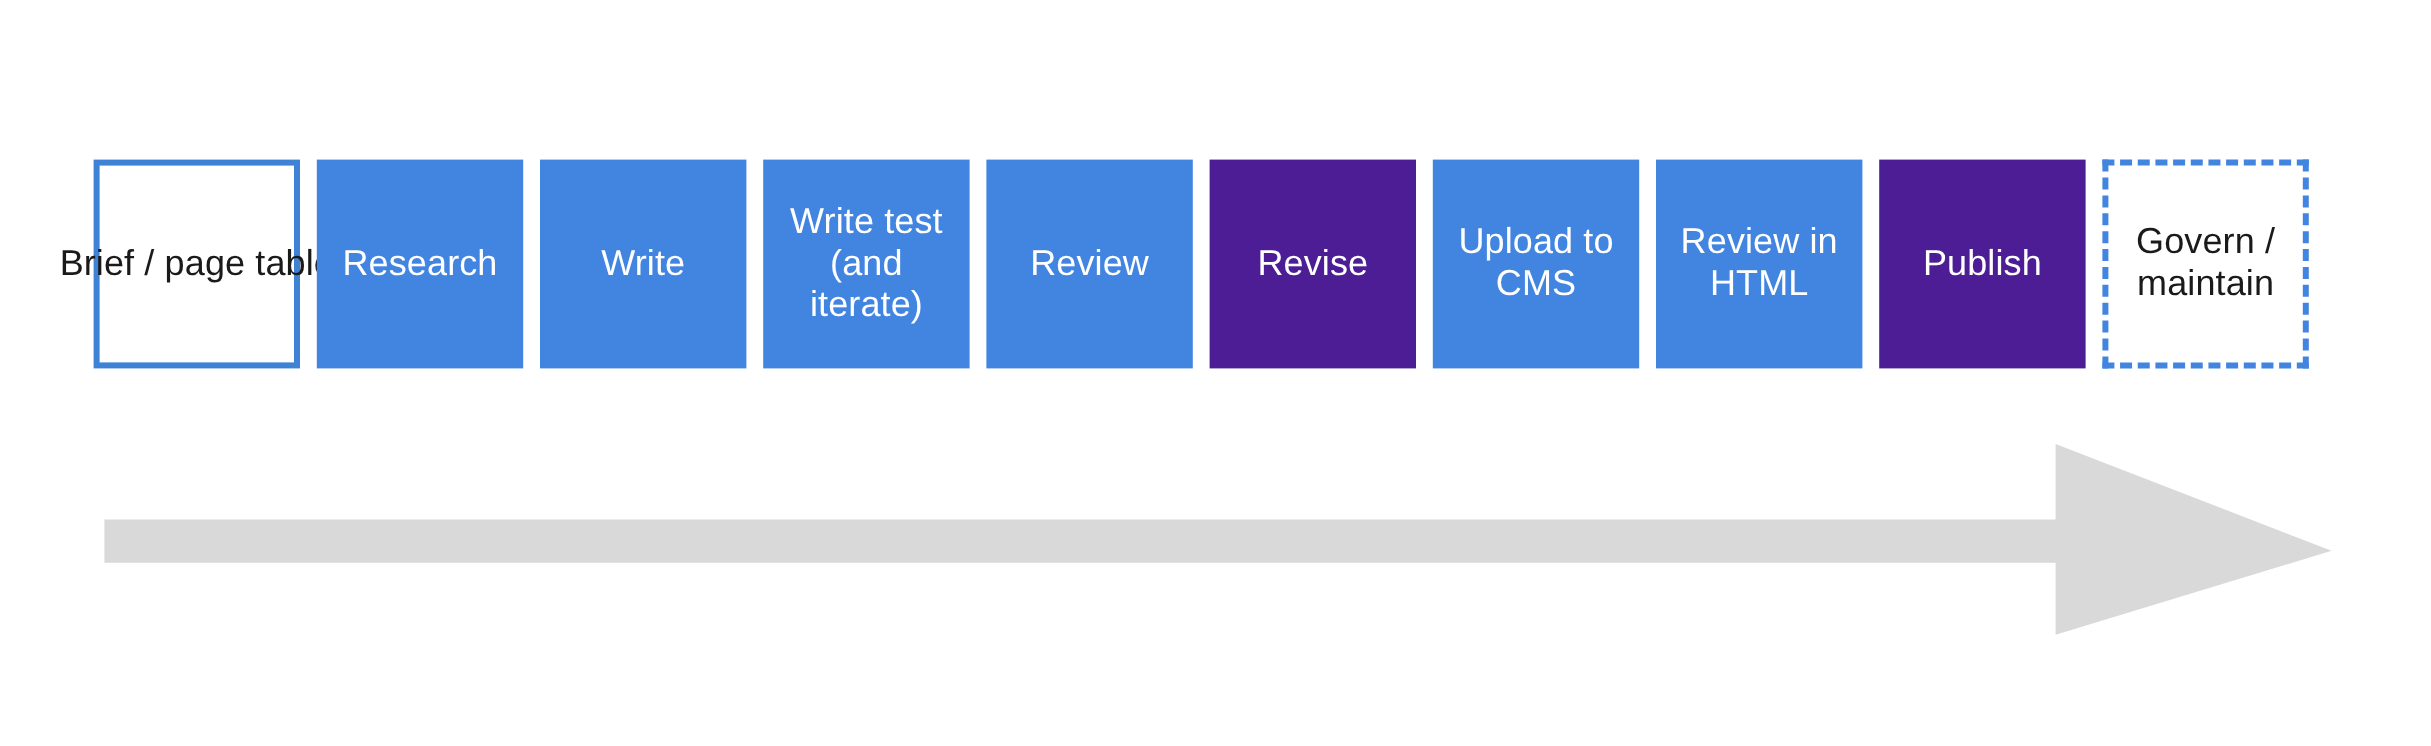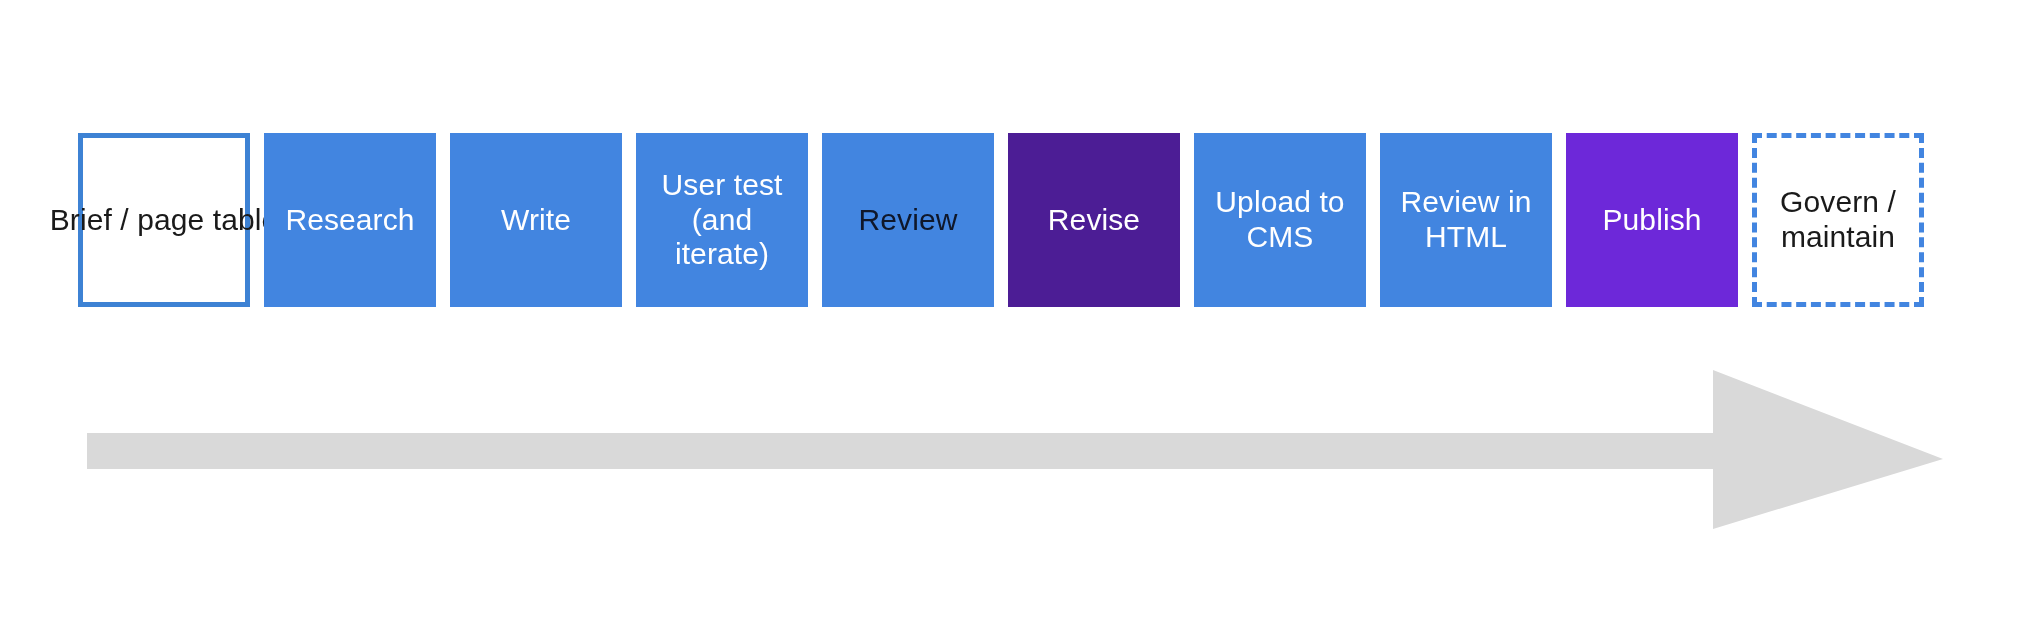--- a/index.html
+++ b/index.html
@@ -95,39 +95,39 @@
         <span class="stage-label">Brief /
 page table</span>
       </div>
       <div class="stage-box filled" style="background: rgb(66, 133, 224); color: rgb(255, 255, 255);">
         <span class="stage-label">Research</span>
       </div>
       <div class="stage-box filled" style="background: rgb(66, 133, 224); color: rgb(255, 255, 255); text-align: center;">
         <span class="stage-label">Write</span>
       </div>
       <div class="stage-box filled" style="background: rgb(66, 133, 224); color: rgb(255, 255, 255);">
-        <span class="stage-label">User test
+        <span class="stage-label">Write test
 (and
 iterate)</span>
       </div>
-      <div class="stage-box filled" style="background: rgb(66, 133, 224); color: #0f172a;">
+      <div class="stage-box filled" style="background: rgb(66, 133, 224); color: #ffffff;">
         <span class="stage-label">Review</span>
       </div>
       <div class="stage-box filled" style="background: #4c1d95; color: rgb(255, 255, 255);">
         <span class="stage-label">Revise</span>
       </div>
       <div class="stage-box filled" style="background: rgb(66, 133, 224); color: rgb(255, 255, 255);">
         <span class="stage-label">Upload to
 CMS</span>
       </div>
       <div class="stage-box filled" style="background: rgb(66, 133, 224); color: rgb(255, 255, 255); align-items: center;">
         <span class="stage-label">Review in
 HTML</span>
       </div>
-      <div class="stage-box filled" style="background: #6d28d9; color: rgb(255, 255, 255);">
+      <div class="stage-box filled" style="background: #4c1d95; color: rgb(255, 255, 255);">
         <span class="stage-label">Publish</span>
       </div>
       <div class="stage-box dashed" style="border-color: rgb(66, 133, 224); color: rgb(26, 26, 26);">
         <span class="stage-label">Govern /
 maintain</span>
       </div>
     </div>
 
   <div id="progress-arrow">
     <svg width="1870" height="180" viewBox="0 0 1870 180" xmlns="http://www.w3.org/2000/svg">

